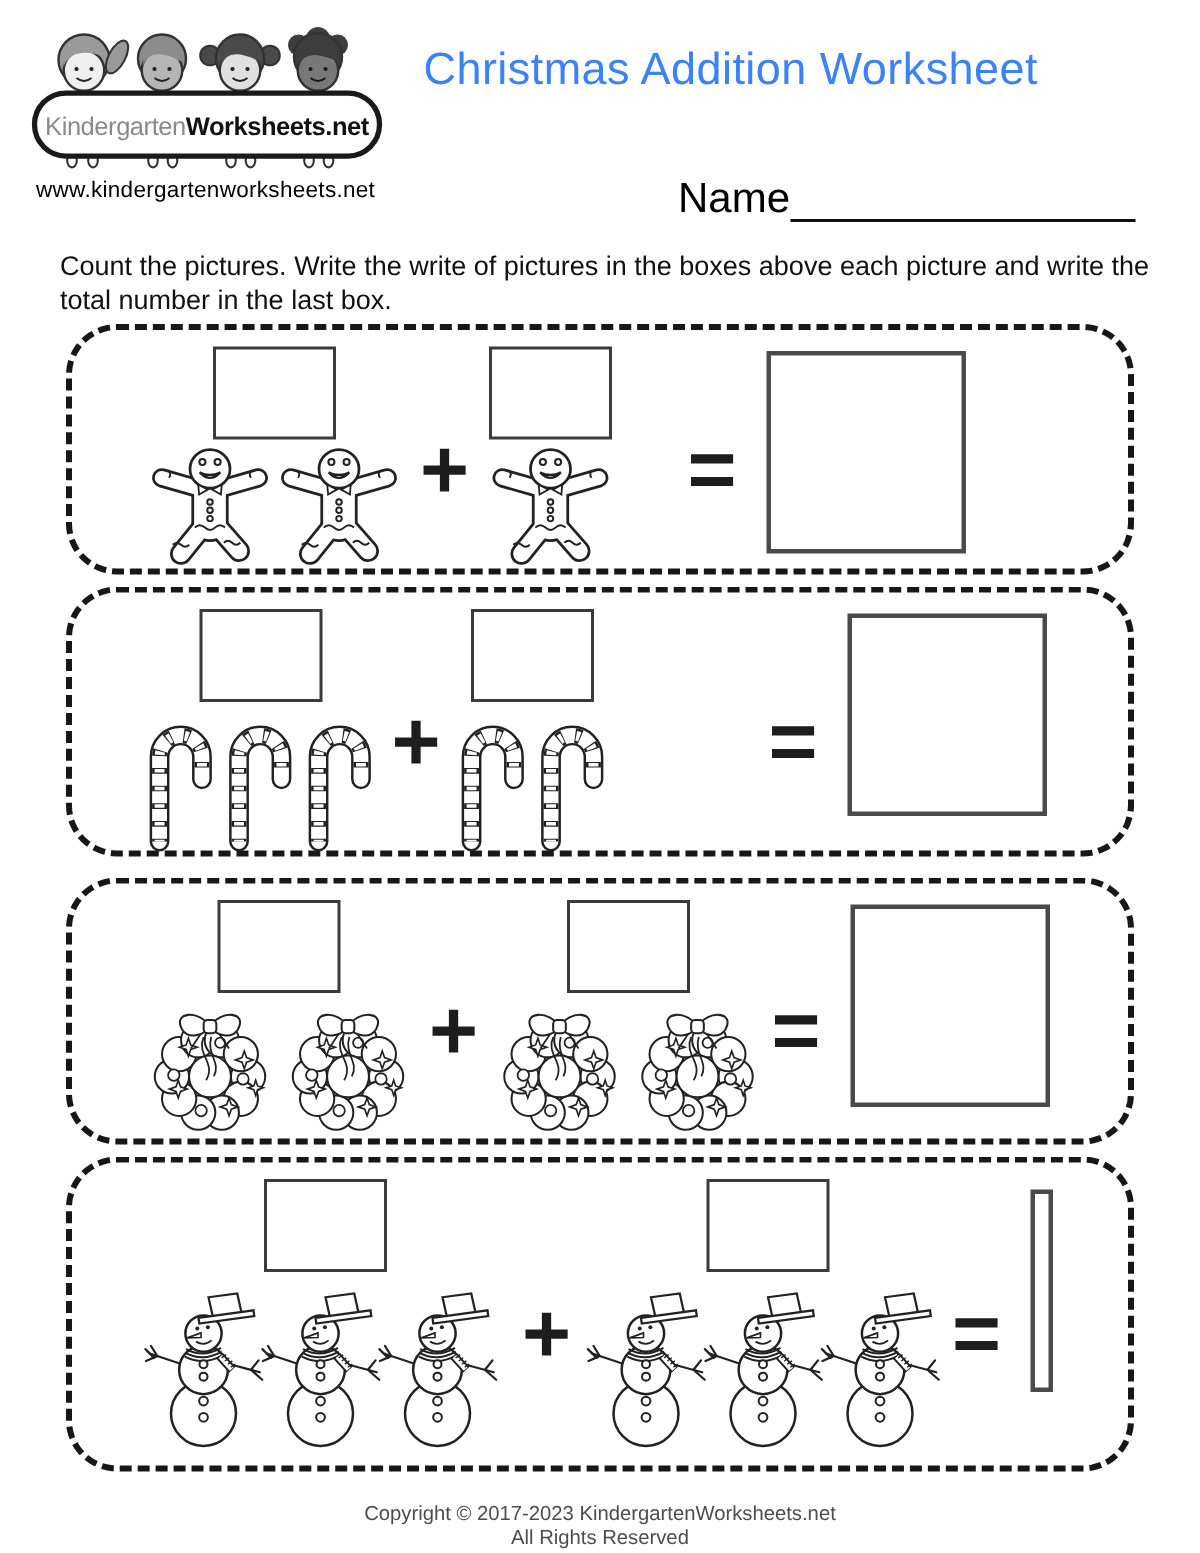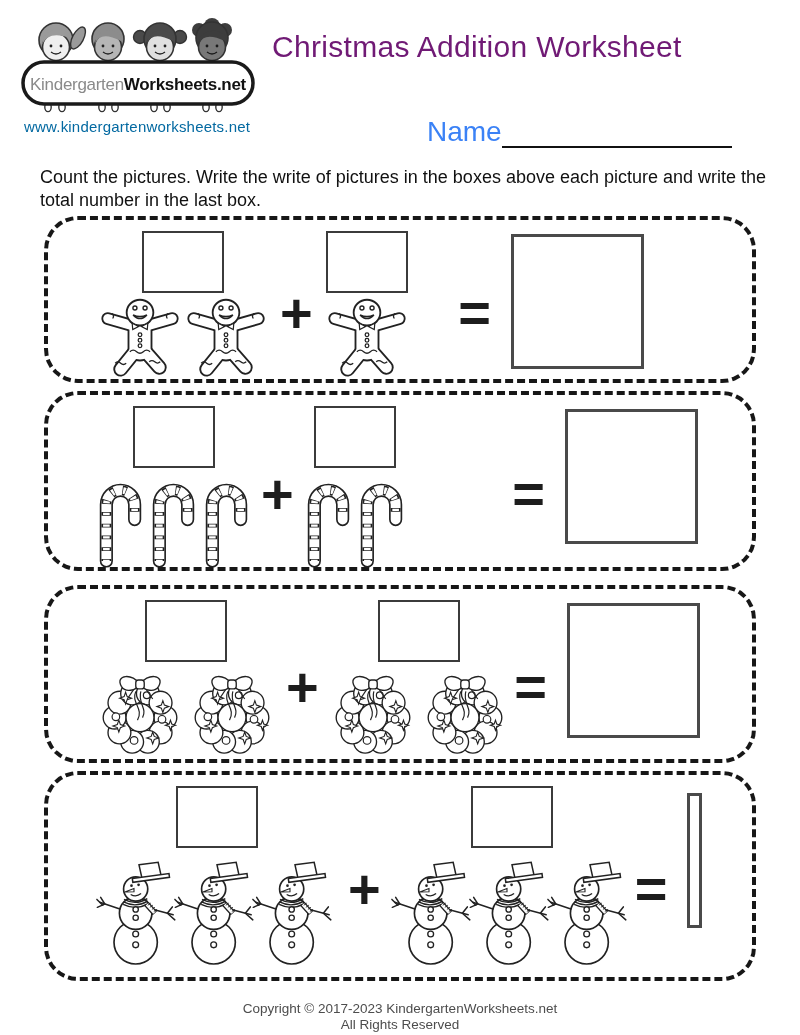--- a/index.html
+++ b/index.html
@@ -5,29 +5,29 @@
   * { margin:0; padding:0; box-sizing:border-box; }
   html,body { background:#ffffff; }
   body { font-family:"Liberation Sans", sans-serif; color:#1a1a1a; }
   .page {
     position:relative; width:800px; height:1035px; background:#fff; overflow:hidden;
   }
 
   
   .logo-wrap { position:absolute; left:18px; top:12px; width:244px; }
   .logo-svg { display:block; width:240px; height:104px; }
-  .site-url { margin-top:2px; padding-left:6px; font-size:15px; color:#0369a1; letter-spacing:0.2px; }
+  .site-url { margin-top:2px; padding-left:6px; font-size:15px; color:#000000; letter-spacing:0.2px; }
 
   .page-title {
     position:absolute; left:272px; top:30px; width:420px;
-    font-size:30px; font-weight:500; letter-spacing:0.3px; white-space:nowrap; color:#701a75;
-    text-align:left;
+    font-size:30px; font-weight:500; letter-spacing:0.3px; white-space:nowrap; color:#3b82f6;
+    text-align:right;
   }
 
-  .name-row { position:absolute; left:427px; top:116px; font-size:28px; color:#3b82f6; display:flex; align-items:flex-end; }
+  .name-row { position:absolute; left:452px; top:116px; font-size:28px; color:#000000; display:flex; align-items:flex-end; }
   .name-underline { display:inline-block; width:230px; height:30px; border-bottom:2.5px solid #111; }
 
   .instructions {
     position:absolute; left:40px; top:166px; width:735px;
     font-size:18px; line-height:1.28; color:#111;
   }
 
   
   #problems { position:absolute; left:44px; top:216px; width:712px; }
   .row {

